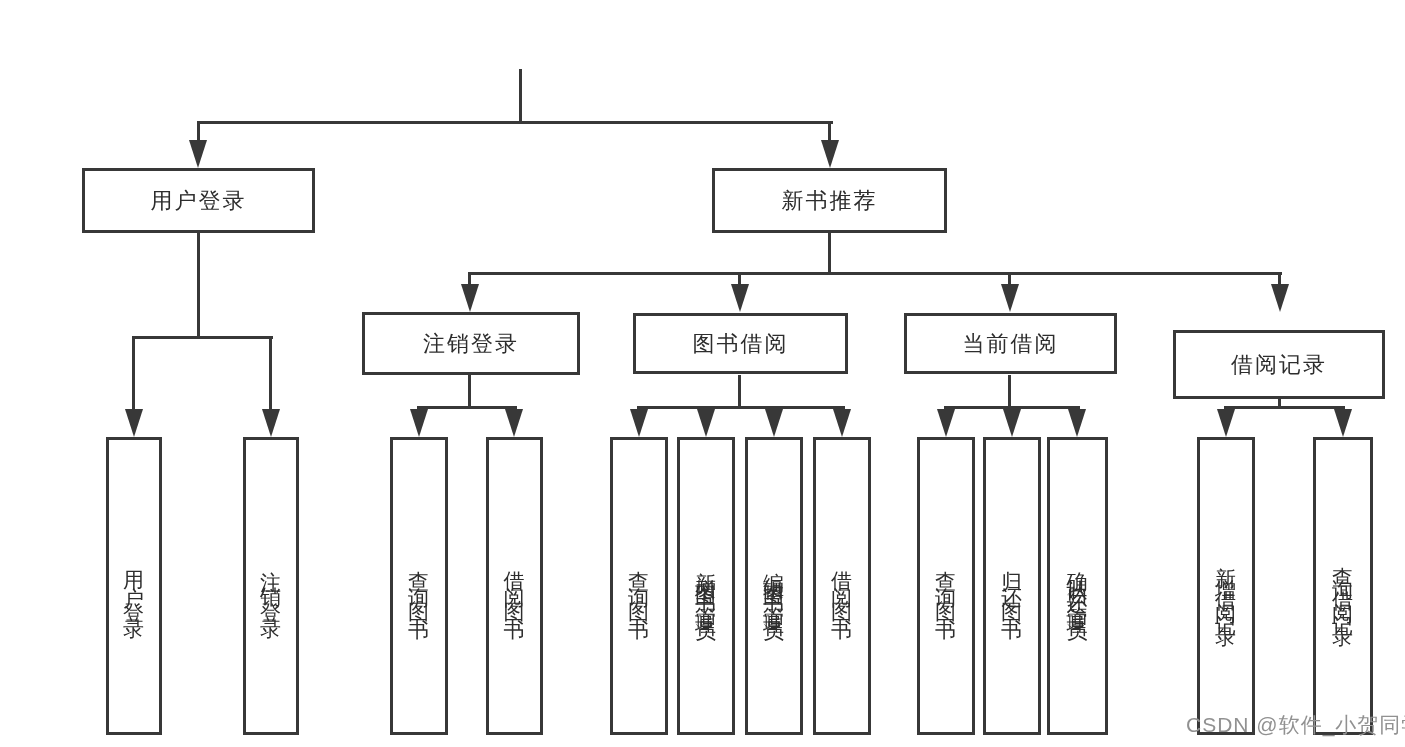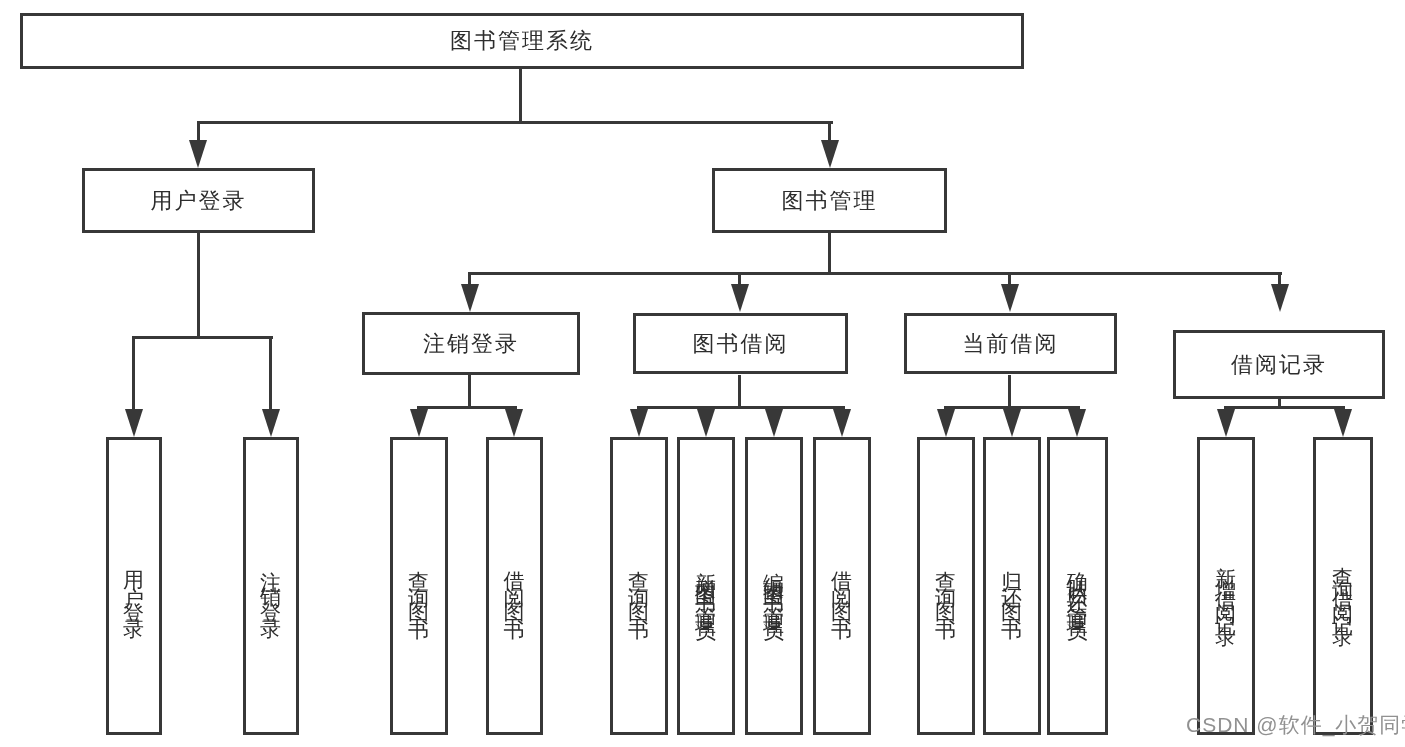--- a/index.html
+++ b/index.html
@@ -58,36 +58,33 @@
     white-space:nowrap;
     z-index:5;
     letter-spacing:1px;
   }
 </style>
 </head>
 <body>
 
 <div class="canvas">
 
-  <div class="hbox" style="left:20px;top:13px;width:1004px;height:56px">
-    <span>图书管理系统</span>
-  </div>
 
   <div class="vline" style="left:519px;top:69px;height:54px"></div>
   <div class="hline" style="left:197px;top:121px;width:636px"></div>
   <div class="vline" style="left:197px;top:121px;height:24px"></div>
   <div class="vline" style="left:828px;top:121px;height:24px"></div>
   <div class="arrow" style="left:189px;top:140px"></div>
   <div class="arrow" style="left:821px;top:140px"></div>
 
   <div class="hbox" style="left:82px;top:168px;width:233px;height:65px">
     <span>用户登录</span>
   </div>
   <div class="hbox" style="left:712px;top:168px;width:235px;height:65px">
-    <span>图书管理</span>
+    <span>新书推荐</span>
   </div>
 
   <div class="vline" style="left:197px;top:233px;height:106px"></div>
   <div class="hline" style="left:132px;top:336px;width:141px"></div>
   <div class="vline" style="left:132px;top:336px;height:76px"></div>
   <div class="vline" style="left:269px;top:336px;height:76px"></div>
   <div class="arrow" style="left:125px;top:409px"></div>
   <div class="arrow" style="left:262px;top:409px"></div>
 
   <div class="vline" style="left:828px;top:233px;height:42px"></div>

